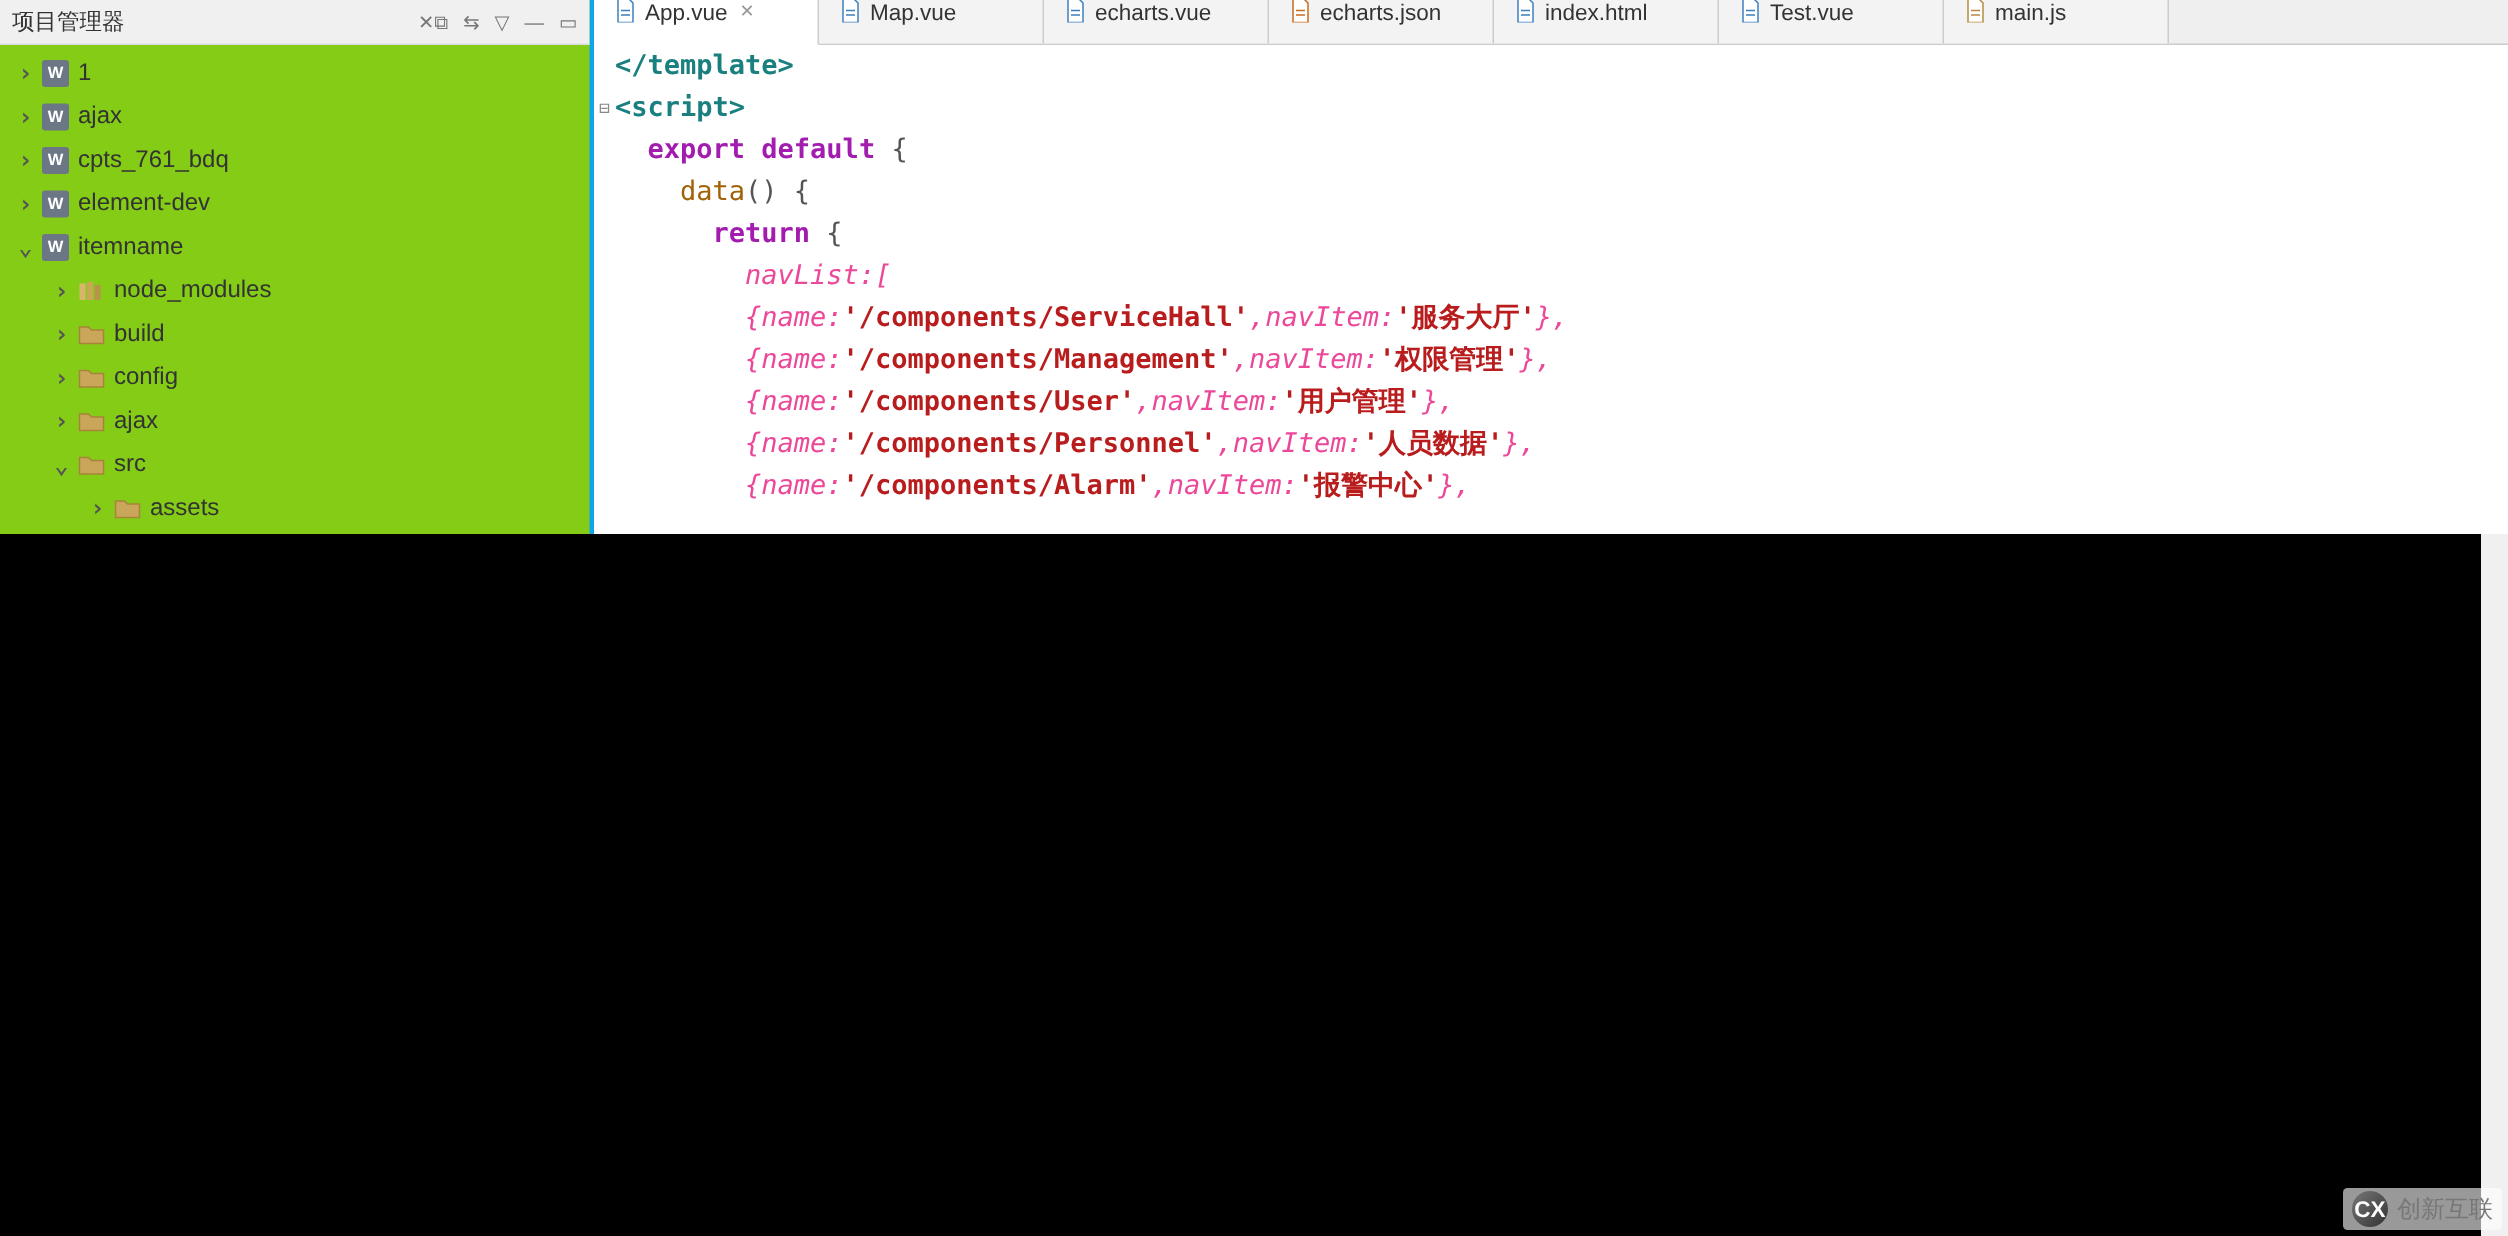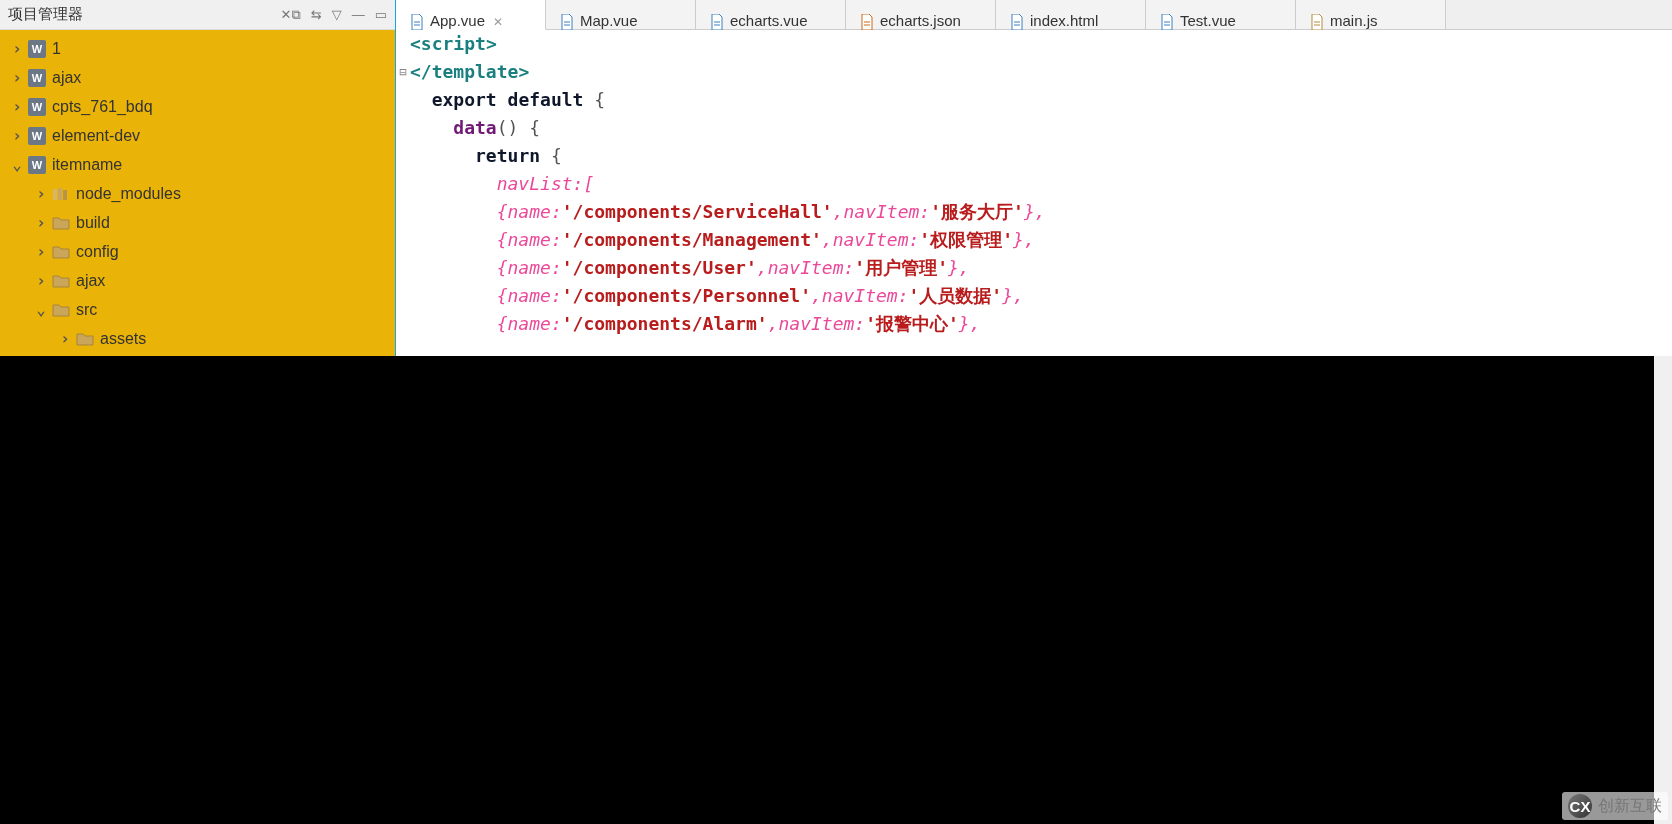--- a/index.html
+++ b/index.html
@@ -15,24 +15,24 @@
     }
     .ide-container {
       display: flex;
       width: 100%;
       height: 356px;
       background: #fff;
     }
     
     .sidebar {
       width: 396px;
-      border-right: 1px solid #0ea5e9;
+      border-right: 3px solid #0ea5e9;
       display: flex;
       flex-direction: column;
-      background: #eab308;
+      background: #84cc16;
     }
     .sidebar-header {
       height: 30px;
       display: flex;
       align-items: center;
       padding: 0 8px;
       border-bottom: 1px solid #dcdcdc;
       background: #f0f0f0;
     }
     .sidebar-title {
@@ -113,21 +113,21 @@
       position: relative;
     }
     .tabs {
       display: flex;
       height: 30px;
       background: #efefef;
       border-bottom: 1px solid #ccc;
     }
     .tab {
       display: flex;
-      align-items: flex-end;
+      align-items: flex-start;
       padding: 0 14px;
       border-right: 1px solid #ccc;
       font-size: 15px;
       color: #333;
       cursor: pointer;
       min-width: 150px;
       background: #f3f3f3;
     }
     .tab.active { background: #fff; border-bottom: 1px solid #fff; margin-bottom:-1px;}
     .tab-icon {
@@ -170,22 +170,22 @@
     .code {
       flex: 1;
       background: #fff;
     }
     .code .line {
       height: 28px;
       line-height: 28px;
       white-space: pre;
     }
     .tok-tag   { color: #1a7f7f; font-weight: 600; }
-    .tok-kw    { color: #0f172a; font-weight: 600; }
-    .tok-fn    { color: #701a75; font-weight: 700; text-align: right; }
+    .tok-kw    { color: #a21caf; font-weight: 600; }
+    .tok-fn    { color: #a16207; font-weight: 400; text-align: right; }
     .tok-str   { color: #b91c1c; font-weight:600; }
     .tok-brace { color: #555; }
     .tok-punc  { color: #ec4899; font-style: italic; }
     .watermark {
       position: absolute;
       right: 4px;
       bottom: 4px;
       color: #777;
       font-size: 16px;
       display: flex;
@@ -382,22 +382,22 @@
           <div class="fold-box"></div>
           <div class="fold-box"></div>
           <div class="fold-box"></div>
           <div class="fold-box"></div>
           <div class="fold-box"></div>
           <div class="fold-box"></div>
           <div class="fold-box"></div>
           <div class="fold-box"></div>
         </div>
       <div class="code" id="code">
+          <div class="line"><span class="tok-tag">&lt;/</span><span class="tok-tag">template</span><span class="tok-tag">&gt;</span></div>
           <div class="line"><span class="tok-tag">&lt;</span><span class="tok-tag">script</span><span class="tok-tag">&gt;</span></div>
-          <div class="line"><span class="tok-tag">&lt;/</span><span class="tok-tag">template</span><span class="tok-tag">&gt;</span></div>
           <div class="line"><span>  </span><span class="tok-kw">export</span><span> </span><span class="tok-kw">default</span><span class="tok-brace"> {</span></div>
           <div class="line"><span>    </span><span class="tok-fn">data</span><span class="tok-brace">() {</span></div>
           <div class="line"><span>      </span><span class="tok-kw">return</span><span class="tok-brace"> {</span></div>
           <div class="line"><span class="tok-punc">        navList:[</span></div>
           <div class="line"><span class="tok-punc">        {name:</span><span class="tok-str">'/components/ServiceHall'</span><span class="tok-punc">,navItem:</span><span class="tok-str">'服务大厅'</span><span class="tok-punc">},</span></div>
           <div class="line"><span class="tok-punc">        {name:</span><span class="tok-str">'/components/Management'</span><span class="tok-punc">,navItem:</span><span class="tok-str">'权限管理'</span><span class="tok-punc">},</span></div>
           <div class="line"><span class="tok-punc">        {name:</span><span class="tok-str">'/components/User'</span><span class="tok-punc">,navItem:</span><span class="tok-str">'用户管理'</span><span class="tok-punc">},</span></div>
           <div class="line"><span class="tok-punc">        {name:</span><span class="tok-str">'/components/Personnel'</span><span class="tok-punc">,navItem:</span><span class="tok-str">'人员数据'</span><span class="tok-punc">},</span></div>
           <div class="line"><span class="tok-punc">        {name:</span><span class="tok-str">'/components/Alarm'</span><span class="tok-punc">,navItem:</span><span class="tok-str">'报警中心'</span><span class="tok-punc">},</span></div>
         </div>

